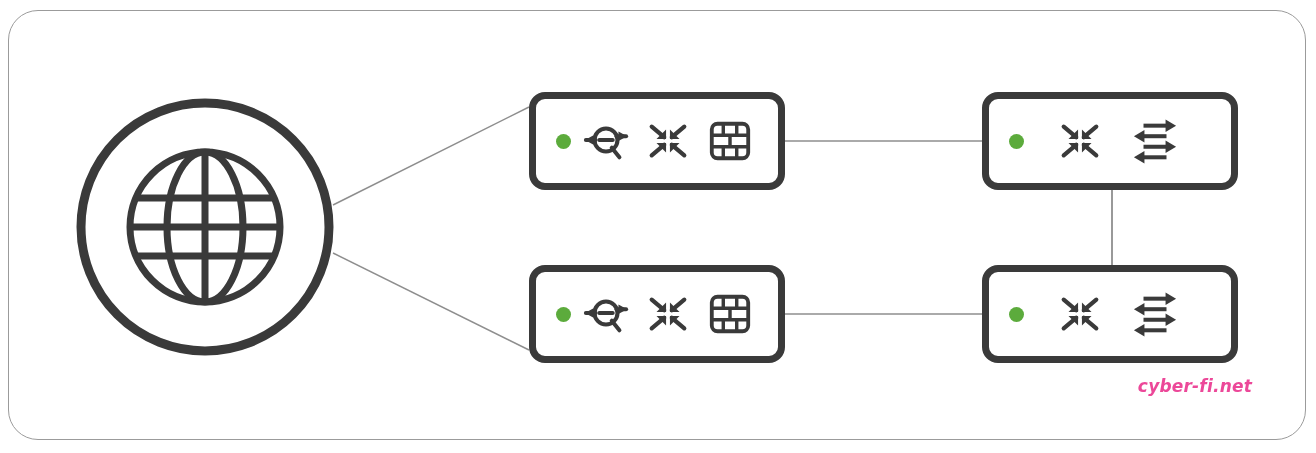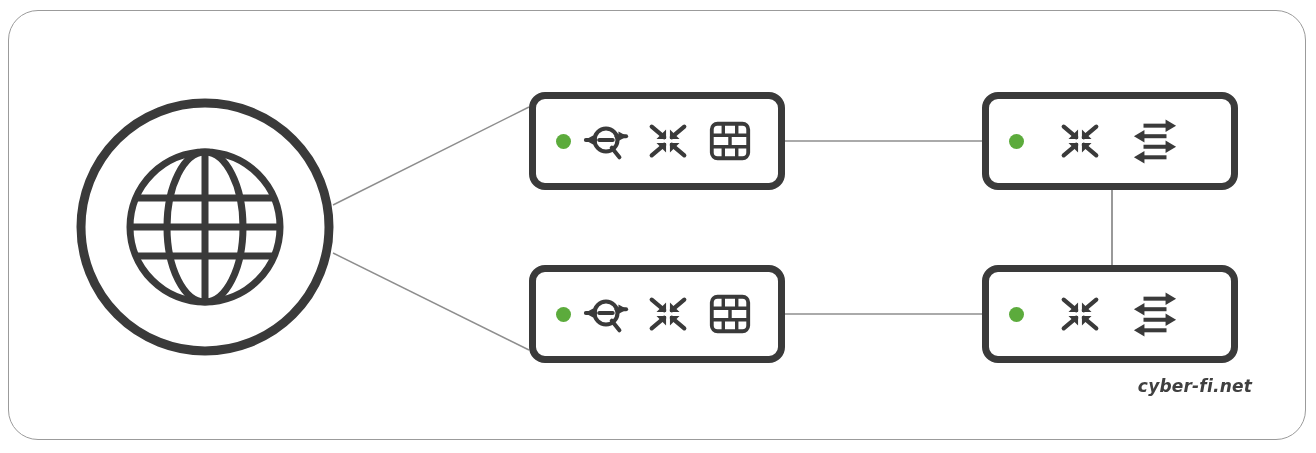--- a/index.html
+++ b/index.html
@@ -300,15 +300,15 @@
           <polygon points="48,8  37,1.5  37,14.5"></polygon>
           <polygon points="4,19  15,12.5 15,25.5"></polygon>
           <polygon points="48,30 37,23.5 37,36.5"></polygon>
           <polygon points="4,41  15,34.5 15,47.5"></polygon>
         </g>
       </svg>
 
     </span>
   </div>
 
-  <div class="watermark" style="color: #404040;">cyber-fi.net</div>
+  <div class="watermark" style="color: #ec4899;">cyber-fi.net</div>
 
 </div>
 
 </body></html>

